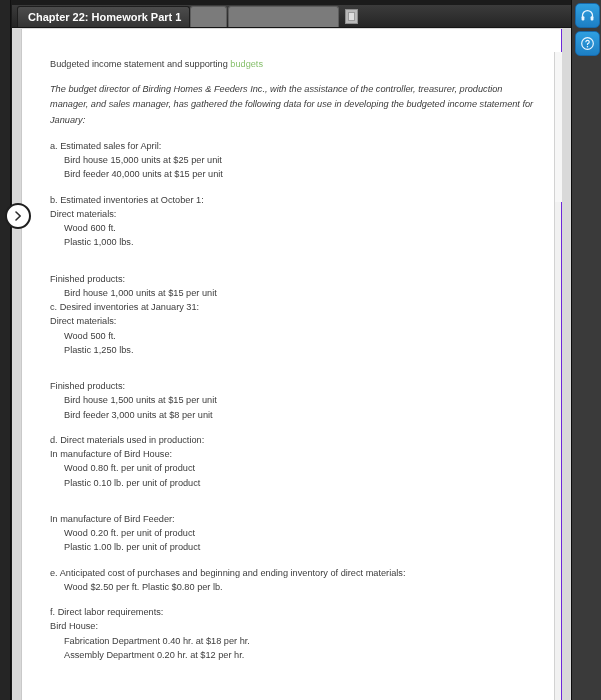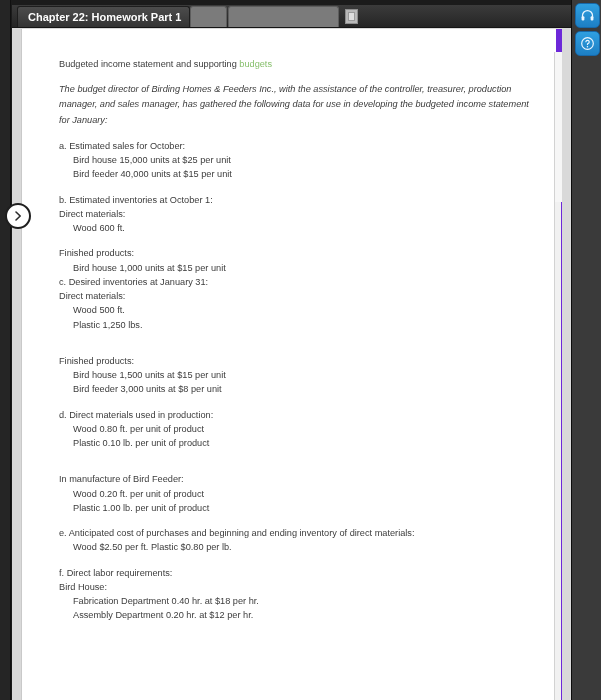--- a/index.html
+++ b/index.html
@@ -130,23 +130,22 @@
     padding: 1px 0 0 0;
     overflow: hidden;
   }
 
   .page-wrap {
     position: absolute;
     left: 9px; top: 1px;
     right: 9px; bottom: 0;
     background: #ffffff;
     border-left: 1px solid #c9c9c9;
-    border-right: 6px solid #6d28d9;
-    overflow: hidden;
-    padding-left: 9px;
+    border-right: 1px solid #6d28d9;
+    overflow: hidden;
   }
 
   .doc {
     padding: 28px 24px 0 28px;
     font-size: 9.2px;
     line-height: 1.55;
     color: #3c3c3c;
   }
 
   .doc p { margin: 0 0 11px 0; }
@@ -220,41 +219,43 @@
 
     <div class="viewport">
 
       <div class="page-wrap">
         <div class="doc">
 
           <p class="doc-title"><span>Budgeted income statement and supporting </span><span class="link">budgets</span></p>
 
           <p class="intro">The budget director of Birding Homes &amp; Feeders Inc., with the assistance of the controller, treasurer, production manager, and sales manager, has gathered the following data for use in developing the budgeted income statement for January:</p>
 
-          <p class="head">a. Estimated sales for October:</p>
+          <p class="head">a. Estimated sales for April:</p>
           <p class="tight ind1">Bird house 15,000 units at $25 per unit</p>
           <p class="ind1">Bird feeder 40,000 units at $15 per unit</p>
 
           <p class="head">b. Estimated inventories at October 1:</p>
           <p class="tight">Direct materials:</p>
           <p class="tight ind1">Wood 600 ft.</p>
+          <p class="ind1">Plastic 1,000 lbs.</p>
           <div class="blank-line"></div>
           <p class="tight">Finished products:</p>
           <p class="tight ind1">Bird house 1,000 units at $15 per unit</p>
 
           <p class="head">c. Desired inventories at January 31:</p>
           <p class="tight">Direct materials:</p>
           <p class="tight ind1">Wood 500 ft.</p>
           <p class="ind1">Plastic 1,250 lbs.</p>
           <div class="blank-line"></div>
           <p class="tight">Finished products:</p>
           <p class="tight ind1">Bird house 1,500 units at $15 per unit</p>
           <p class="ind1">Bird feeder 3,000 units at $8 per unit</p>
 
           <p class="head">d. Direct materials used in production:</p>
+          <p class="tight">In manufacture of Bird House:</p>
           <p class="tight ind1">Wood 0.80 ft. per unit of product</p>
           <p class="ind1">Plastic 0.10 lb. per unit of product</p>
           <div class="blank-line"></div>
           <p class="tight">In manufacture of Bird Feeder:</p>
           <p class="tight ind1">Wood 0.20 ft. per unit of product</p>
           <p class="ind1">Plastic 1.00 lb. per unit of product</p>
 
           <p class="head">e. Anticipated cost of purchases and beginning and ending inventory of direct materials:</p>
           <p class="ind1">Wood $2.50 per ft.     Plastic $0.80 per lb.</p>
 

